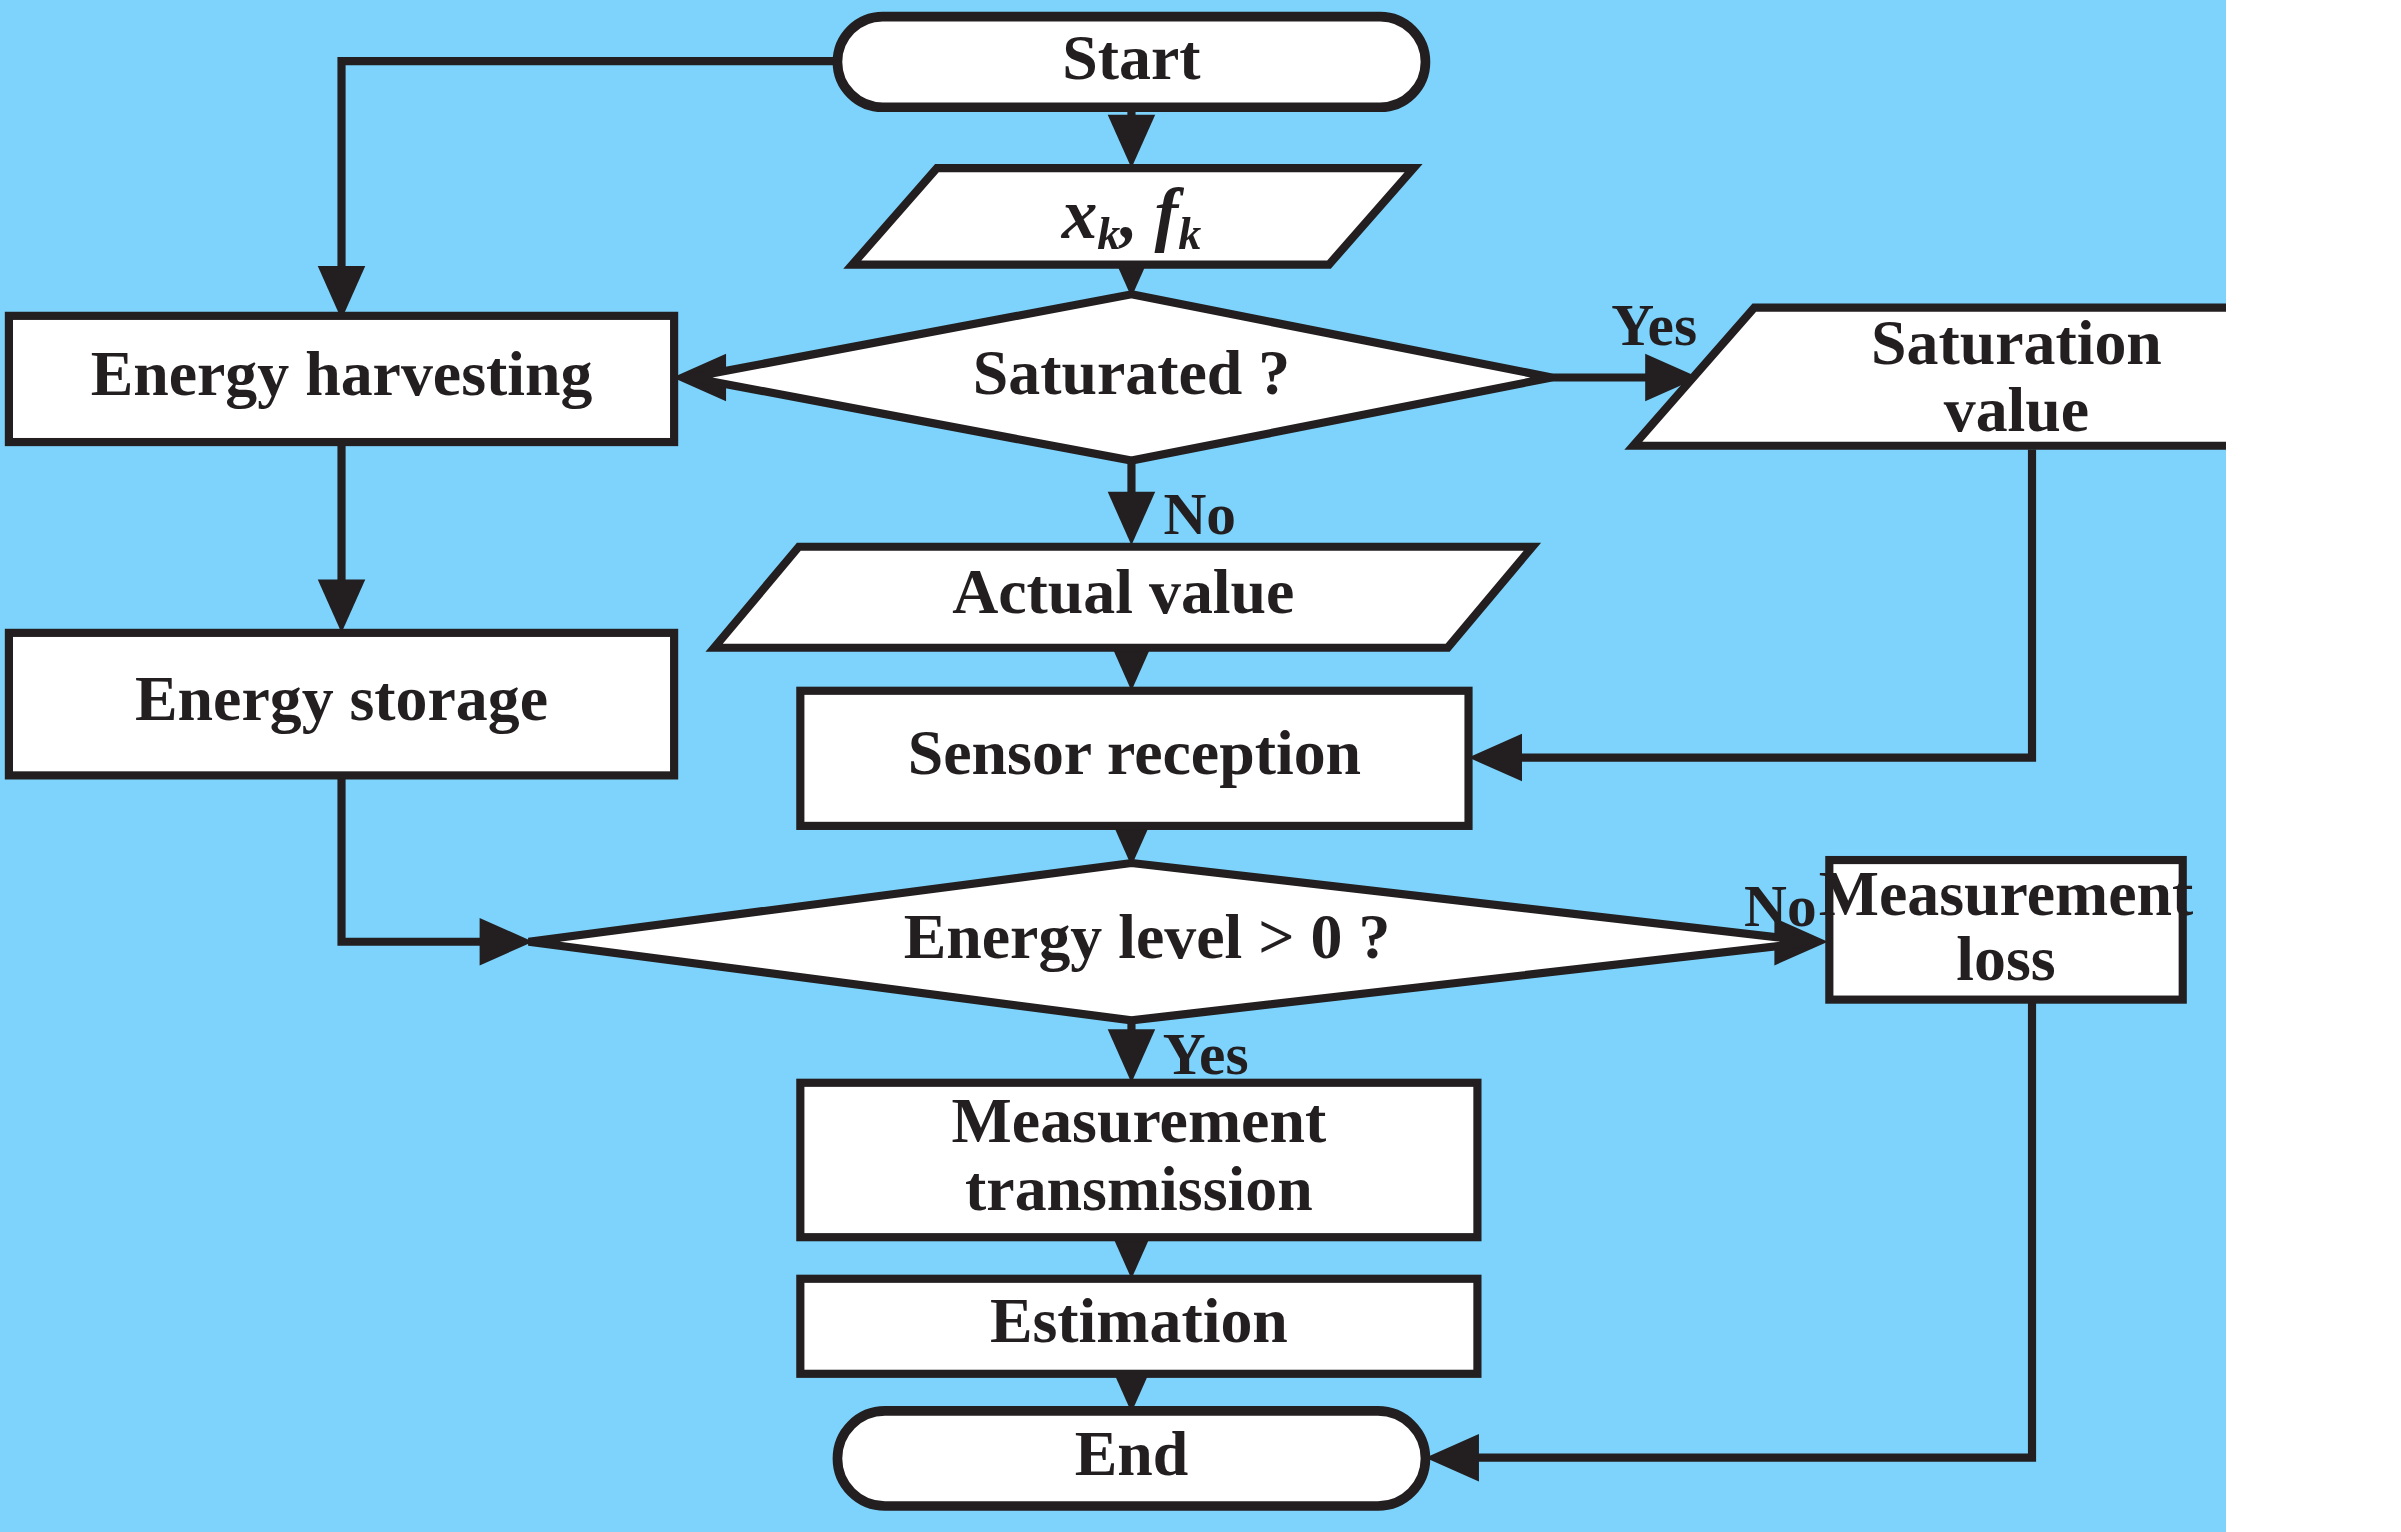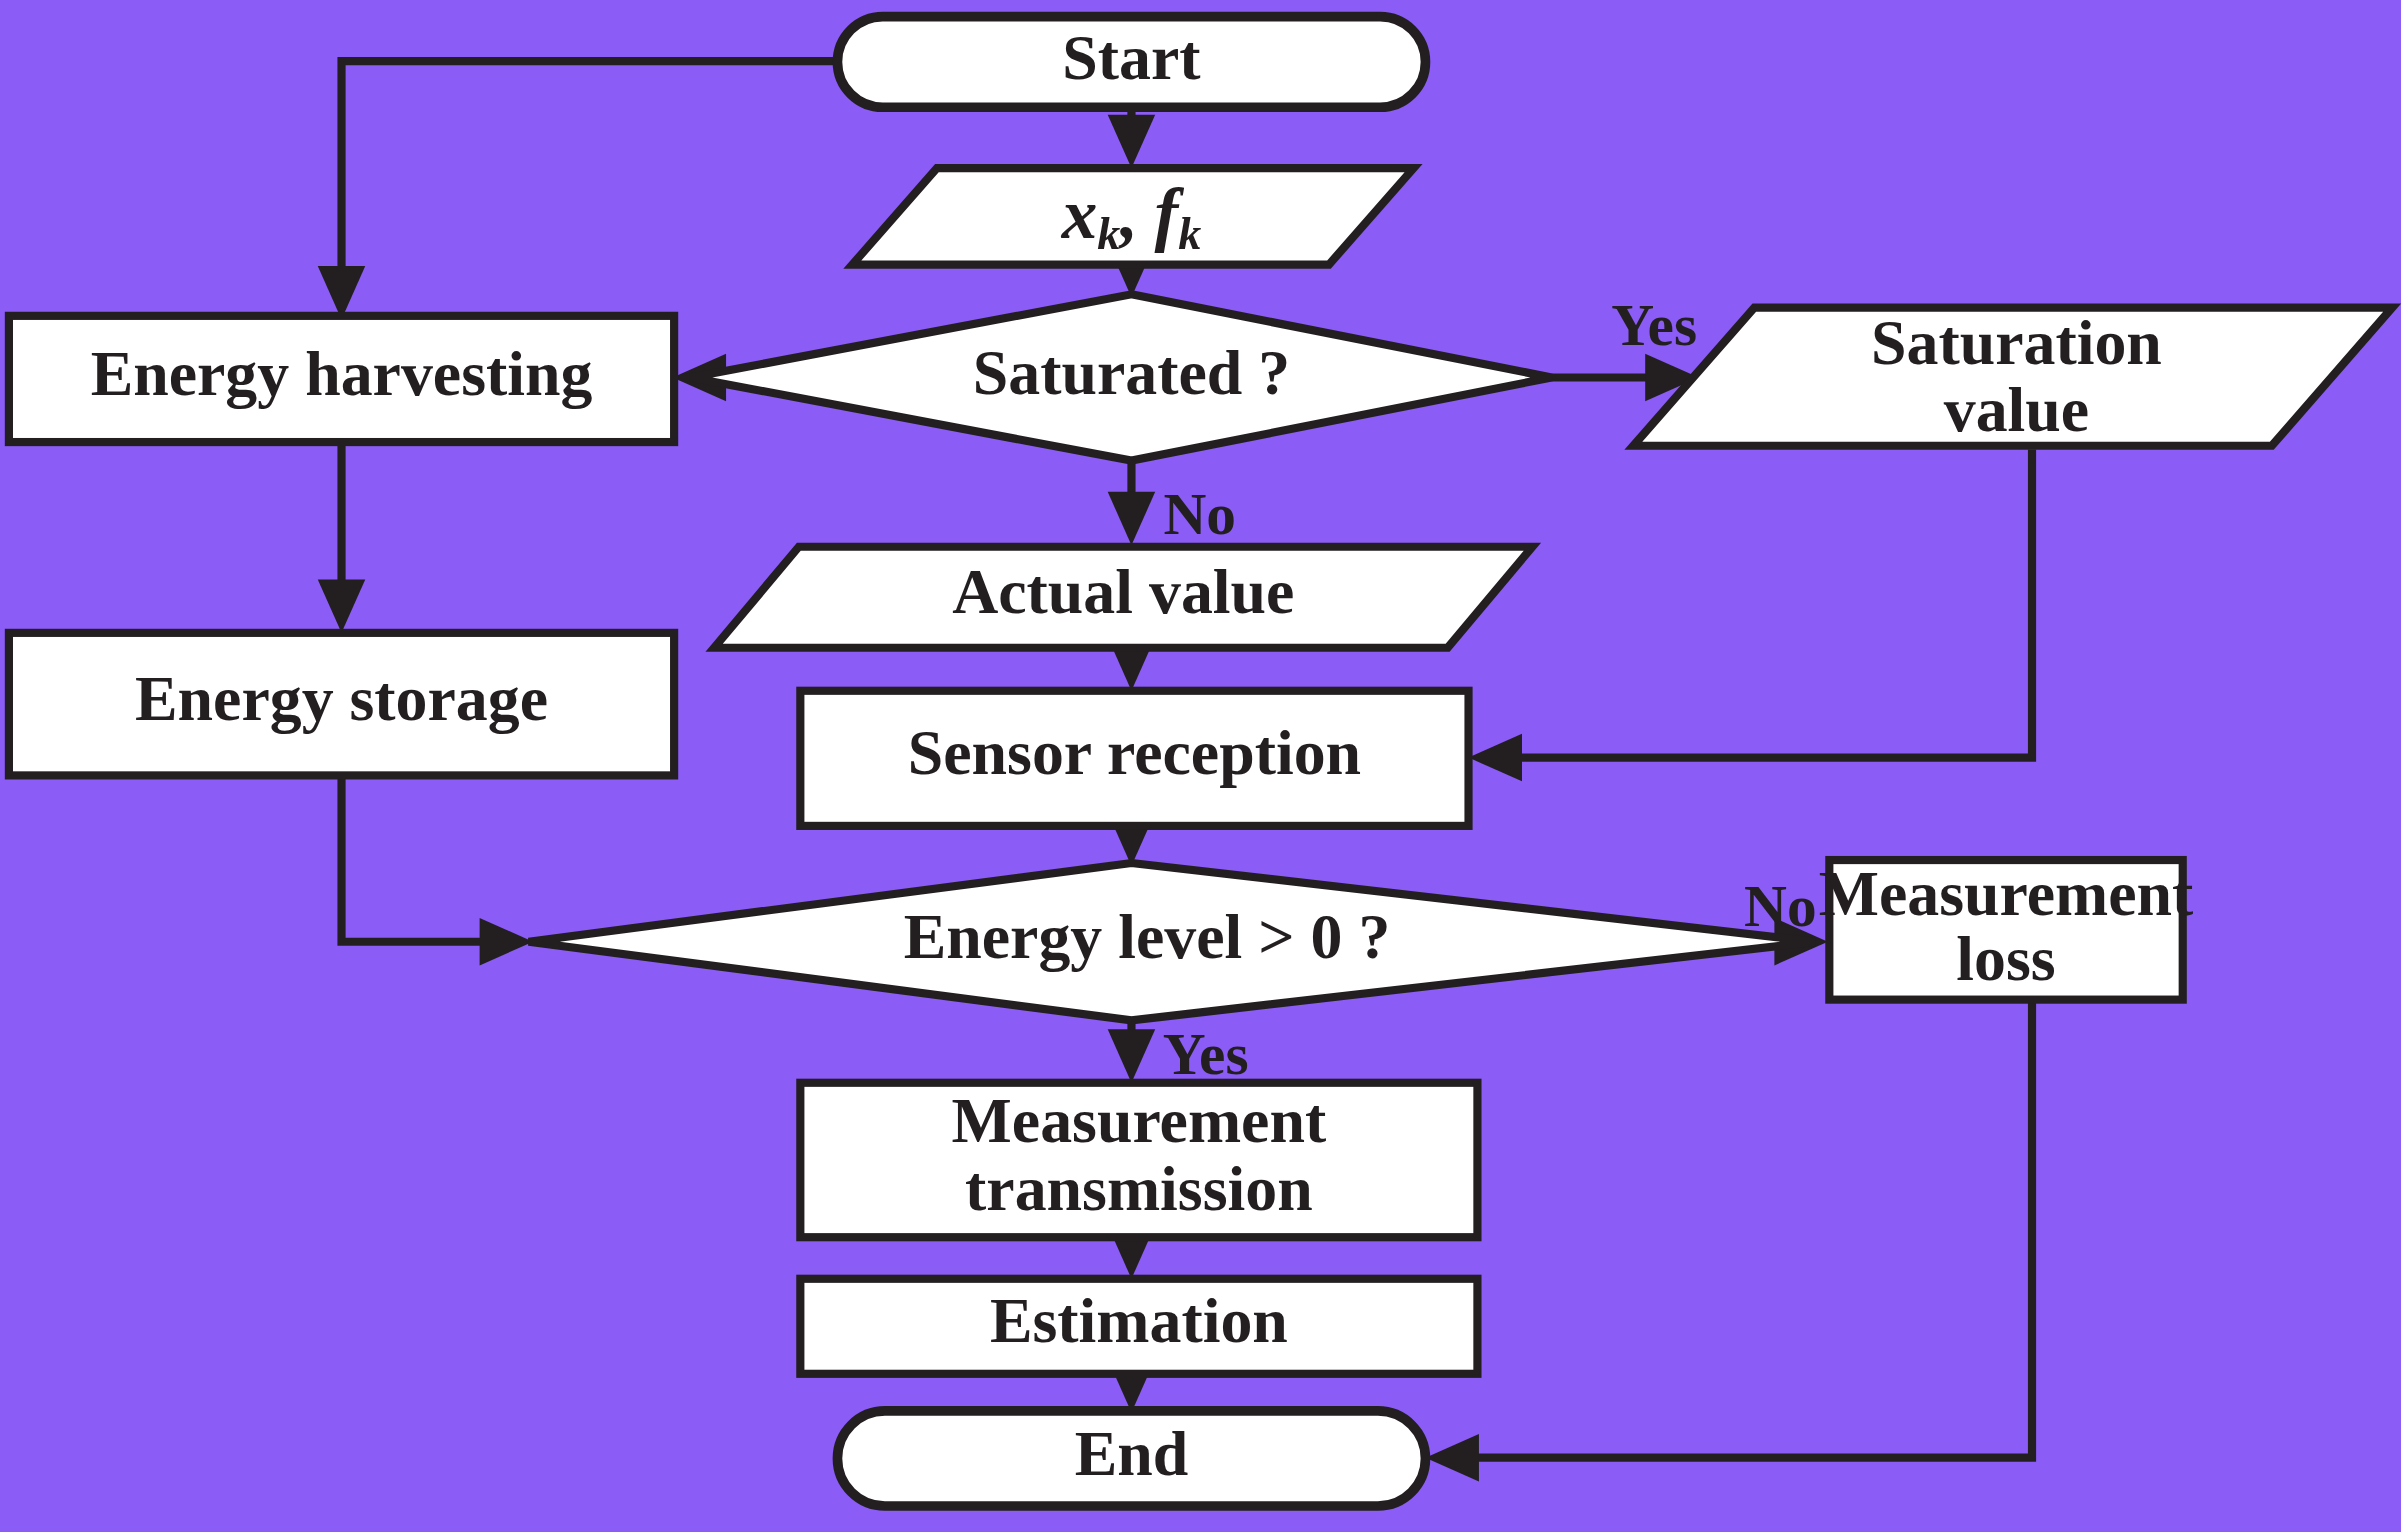--- a/index.html
+++ b/index.html
@@ -2,23 +2,23 @@
 <html style="font-size:12px"><head>
 <meta charset="utf-8">
 <style>
   html, body {
     margin: 0;
     padding: 0;
     background: #ffffff;
   }
   #flow-root {
     position: relative;
-    width: 2401px;
+    width: 2226px;
     height: 1533px;
-    background: #8b5cf6;
+    background: #7dd3fc;
     overflow: hidden;
     font-family: "Liberation Serif", "DejaVu Serif", serif;
   }
   svg#flow-svg {
     position: absolute;
     left: 0;
     top: 0;
     width: 2401px;
     height: 1533px;
   }

